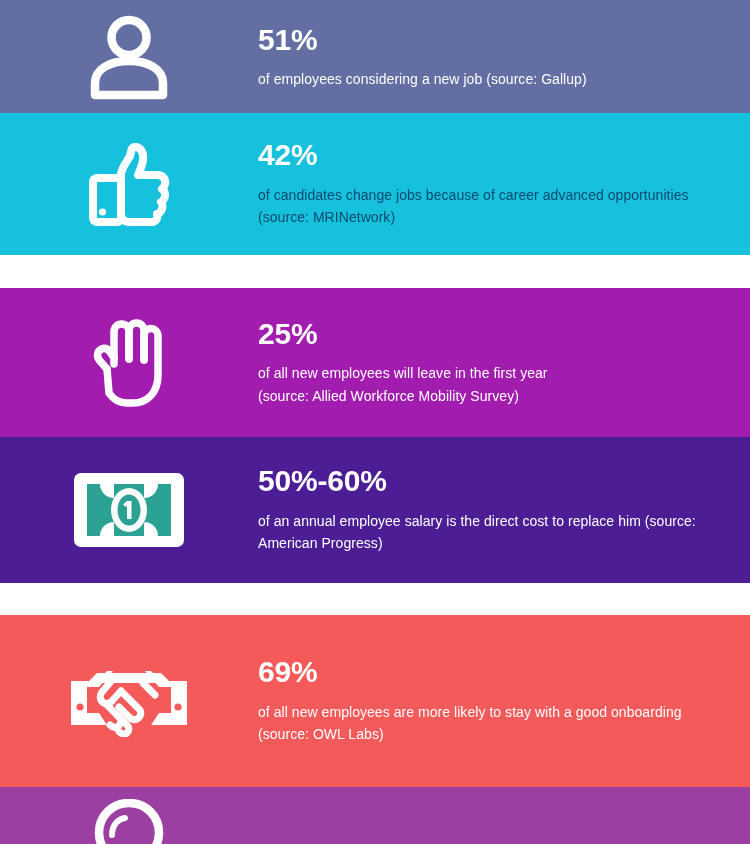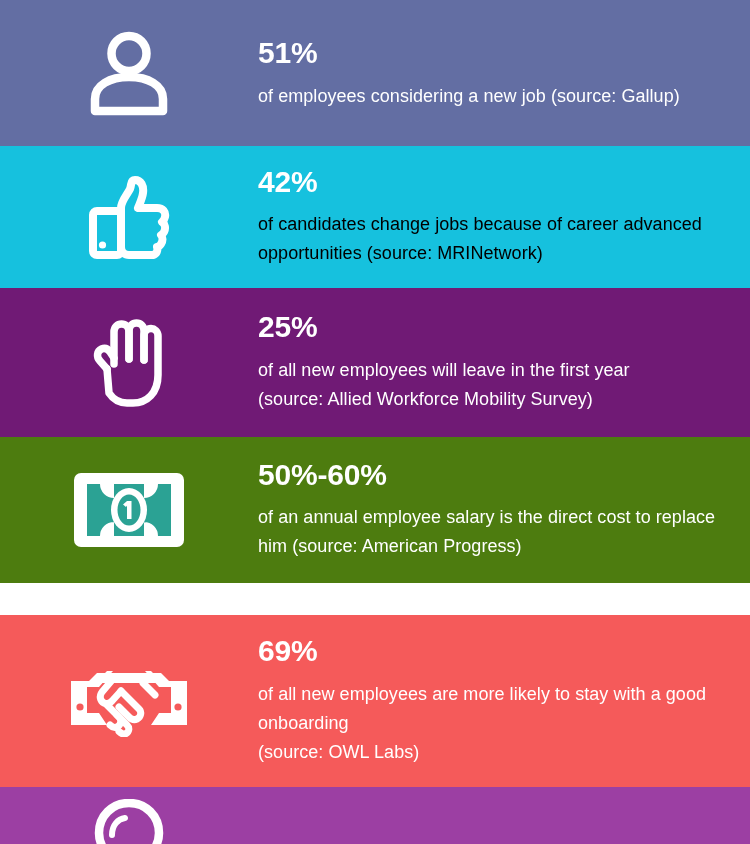--- a/index.html
+++ b/index.html
@@ -41,29 +41,29 @@
   .pct {
     color:#ffffff;
     font-size:30px;
     font-weight:bold;
     line-height:1.05;
     letter-spacing:-0.2px;
     margin-bottom:13px;
   }
   .desc {
     color:#ffffff;
-    font-size:18px;
+    font-size:14px;
     font-weight:400;
     line-height:1.62;
     letter-spacing:0.05px;
     white-space:pre-line;
   }
 
   
-  .row-1 { height:146px; }
+  .row-1 { height:113px; }
   .row-2 { height:142px; }
   .row-3 { height:149px; }
   .row-4 { height:146px; }
   .row-5 { height:172px;margin-top:32px; }
   .row-6 { height:122px; }
 
   .row-1 .text-cell { padding-top:2px; }
   .row-6 .text-cell { padding-top:4px; }
 </style>
 </head>
@@ -96,46 +96,46 @@
                      C82 53 83 57 81 61 C80 63 78 64 78 64 C80 66 80 70 78 73
                      C76.5 75.5 74 76 74 76 C75 79 74 83 70 84 L46 84 C42 84 38 81 38 76 Z"></path>
             <rect x="10" y="40" width="28" height="44" rx="4"></rect>
             <circle cx="19.5" cy="74" r="3.6" fill="#ffffff" stroke="none"></circle>
           </g>
         </svg>
       </span>
     </div>
     <div class="text-cell">
       <div class="pct" style="color: rgb(255, 255, 255);">42%</div>
-      <div class="desc" style="color: #000000;">of candidates change jobs because of career advanced opportunities (source: MRINetwork)</div>
+      <div class="desc" style="color: #0c4a6e;">of candidates change jobs because of career advanced opportunities (source: MRINetwork)</div>
     </div>
   </div>
 
-  <div class="stat-row row-3" style="background-color: #701a75;">
+  <div class="stat-row row-3" style="background-color: #a21caf; margin-top: 33px;">
     <div class="icon-cell">
       <span>
         <svg width="92" height="96" viewBox="0 0 92 96" aria-hidden="true">
           <g fill="none" stroke="#ffffff" stroke-width="7.5" stroke-linejoin="round" stroke-linecap="round">
             <path d="M24 54 L17 46 C13 42 14 36 18.5 34 C22 32.5 25 34 27 37 L31 43"></path>
             <path d="M31 49 L31 17 C31 12 34.5 9 38.5 9 C42.5 9 46 12 46 17 L46 44"></path>
             <path d="M46 44 L46 16 C46 11 49.5 8 53.5 8 C57.5 8 61 11 61 16 L61 45"></path>
             <path d="M61 45 L61 21 C61 16.5 64.5 13.5 68 13.5 C71.5 13.5 75 16.5 75 21 L75 60
                      C75 78 64 88 50 88 L44 88 C36 88 30 84 26 78 L24 54"></path>
           </g>
         </svg>
       </span>
     </div>
     <div class="text-cell">
       <div class="pct" style="color: rgb(255, 255, 255);">25%</div>
       <div class="desc" style="color: rgb(255, 255, 255);">of all new employees will leave in the first year
 (source: Allied Workforce Mobility Survey)</div>
     </div>
   </div>
 
-  <div class="stat-row row-4" style="background-color: #4d7c0f;">
+  <div class="stat-row row-4" style="background-color: #4c1d95;">
     <div class="icon-cell">
       <span>
         <svg width="112" height="80" viewBox="0 0 112 80" aria-hidden="true">
           <path d="M8 3 H104 A7 7 0 0 1 111 10 V70 A7 7 0 0 1 104 77 H8 A7 7 0 0 1 1 70 V10 A7 7 0 0 1 8 3 Z" fill="#ffffff"></path>
           <path d="M14 14 H27 A14 14 0 0 0 41 28 V52 A14 14 0 0 0 27 66 H14 Z
                    M98 14 H85 A14 14 0 0 1 71 28 V52 A14 14 0 0 1 85 66 H98 Z
                    M41 14 H71 V66 H41 Z" fill="#2ba294"></path>
           <ellipse cx="56" cy="40" rx="18" ry="22" fill="#ffffff"></ellipse>
           <ellipse cx="56" cy="40" rx="11.5" ry="15.5" fill="#2ba294"></ellipse>
           <path d="M54 31 L58.5 31 L58.5 49 L54 49 Z M54 31 L50 34.5 L53 37 L54 35.5 Z" fill="#ffffff"></path>

